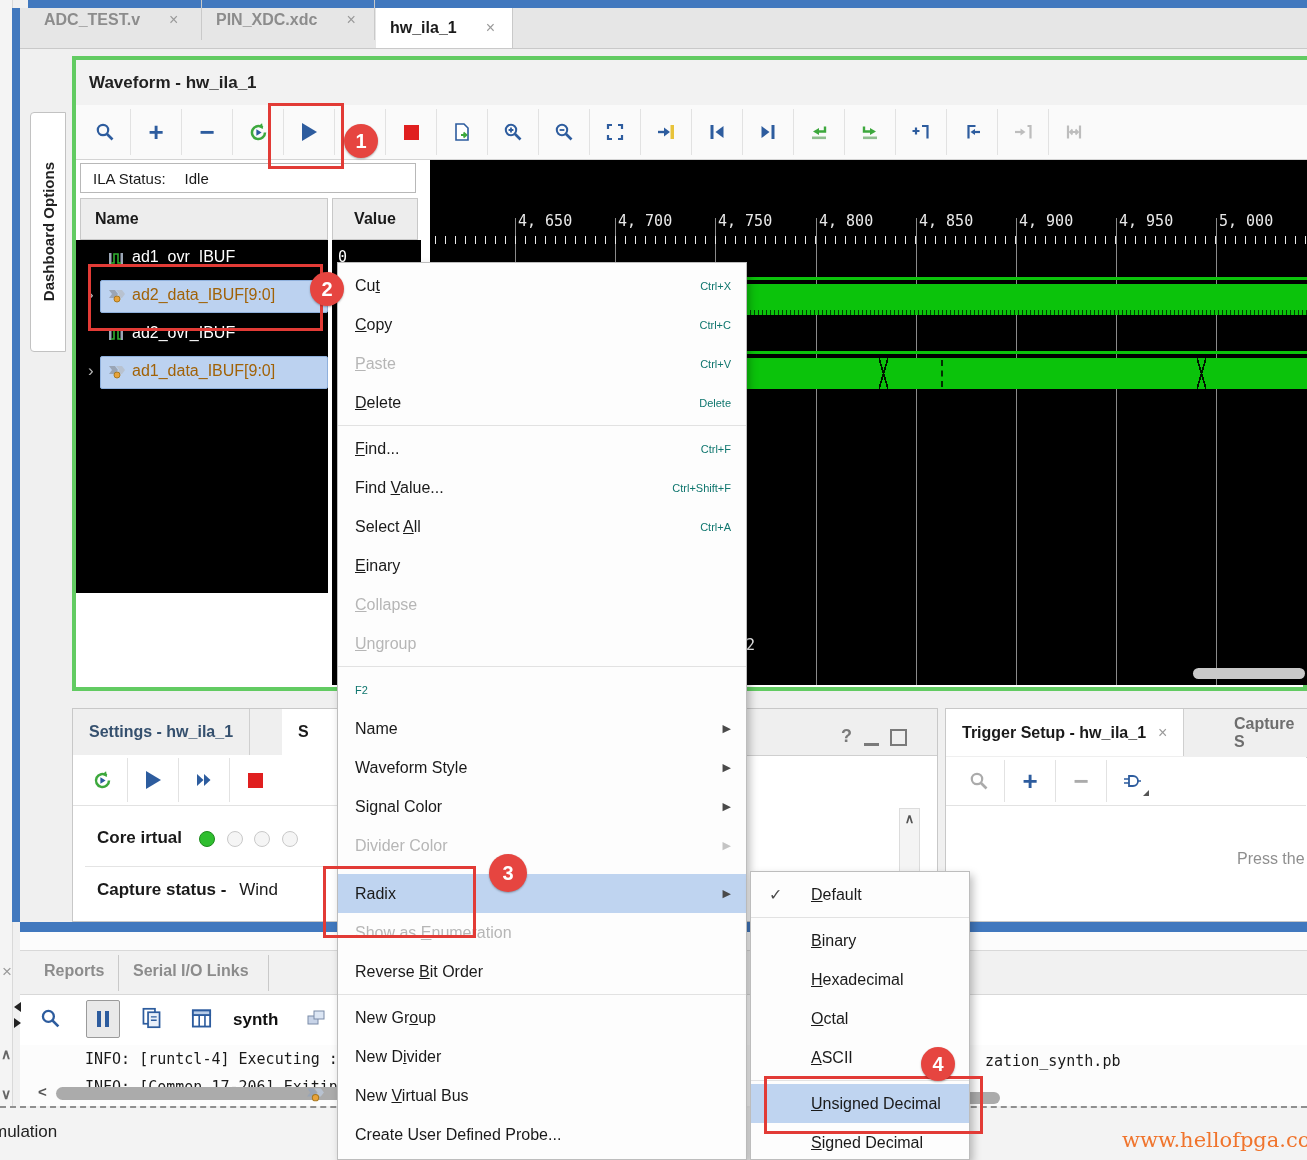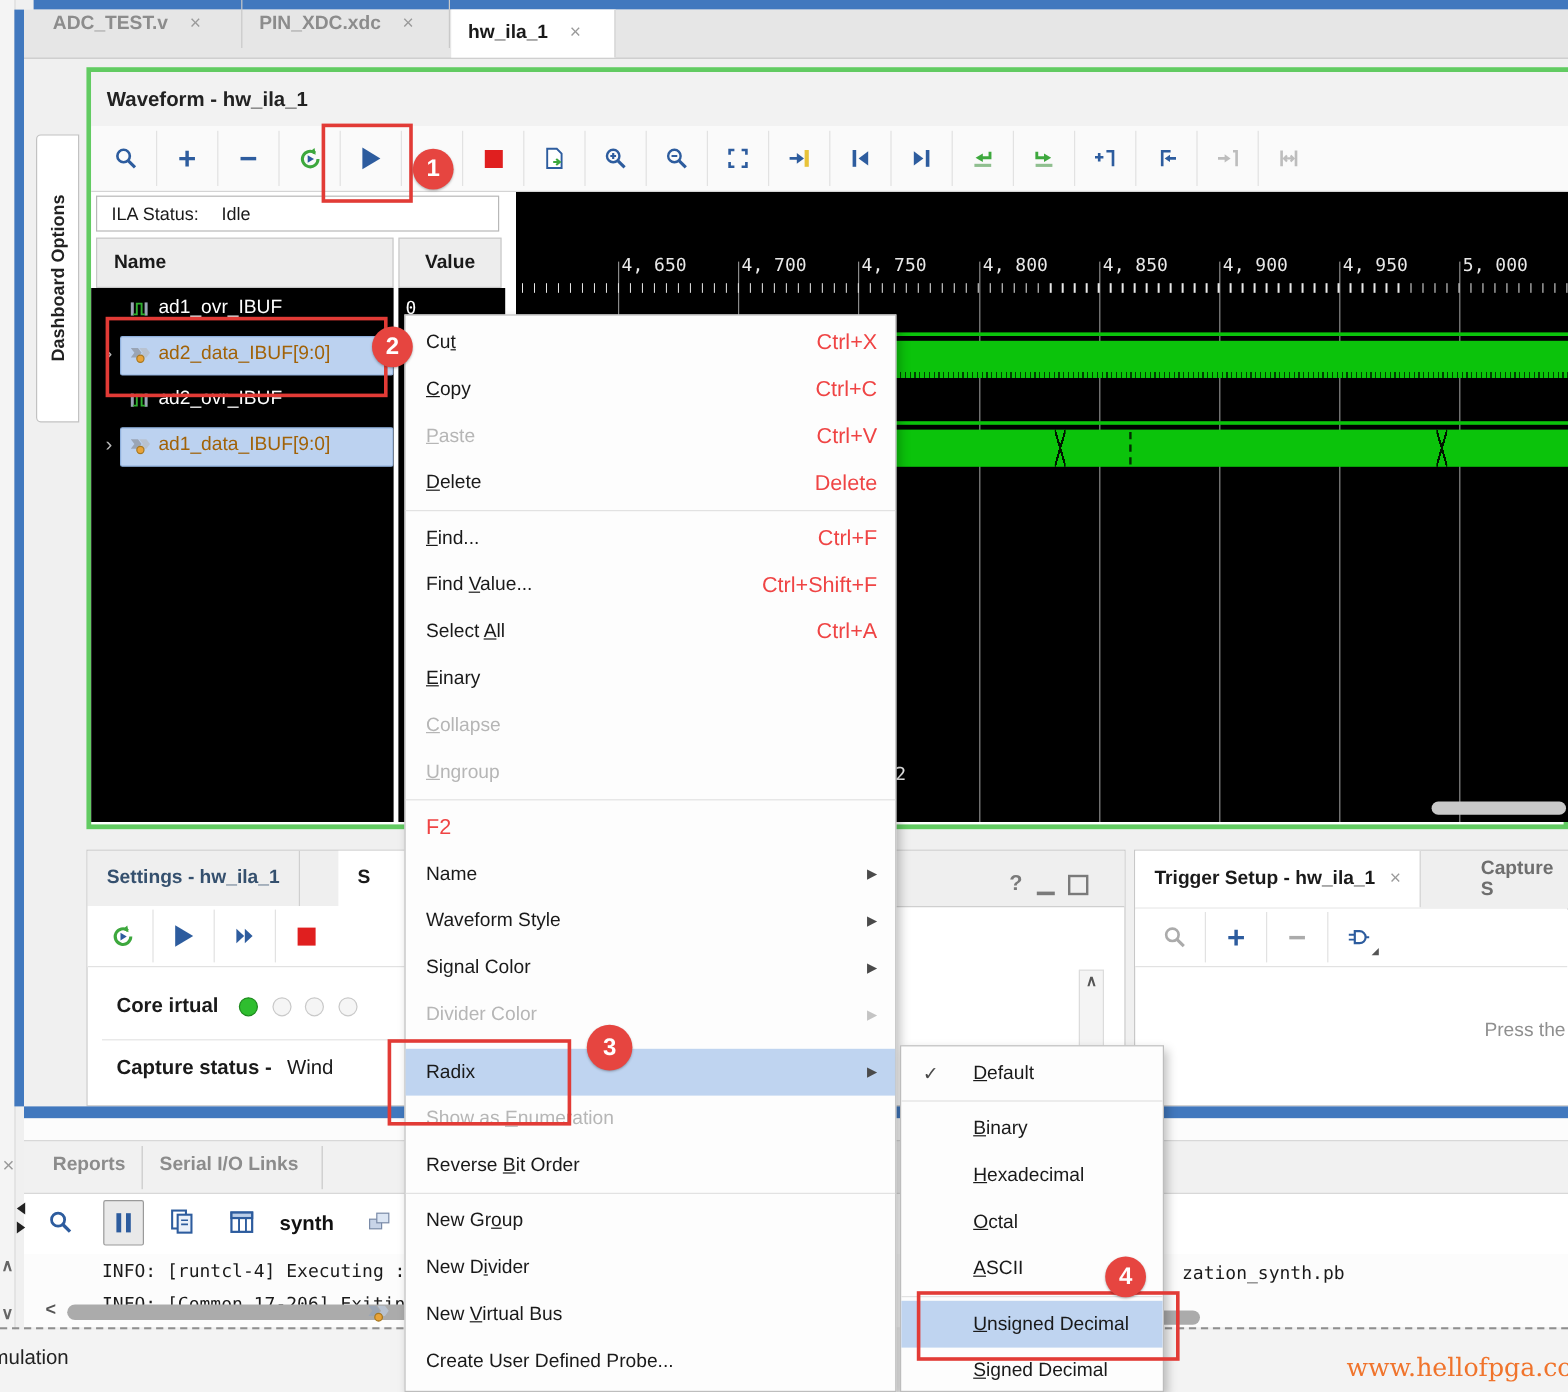--- a/index.html
+++ b/index.html
@@ -3,21 +3,21 @@
 <meta charset="utf-8">
 <style>
   html,body{margin:0;padding:0}
   body{width:1307px;height:1160px;position:relative;overflow:hidden;background:#F0F0F0;
        font-family:"Liberation Sans",sans-serif;color:#1A1A1A}
   .abs{position:absolute}
   .mono{font-family:"DejaVu Sans Mono",monospace}
   .bold{font-weight:bold}
 
   
-  .tab{position:absolute;top:0;height:40px;display:flex;align-items:center;gap:18px;
+  .tab{position:absolute;top:0;height:40px;display:flex;align-items:center;gap:29px;
        padding:0 14px;font-size:16px;font-weight:bold;color:#8C8C8C;border-right:1px solid #C9C9C9}
   .tab.active{background:#FFF;color:#1A1A1A}
   .closex{color:#9A9A9A;font-size:16px;font-weight:normal}
 
   
   #wf-panel{left:72px;top:56px;width:1235px;height:635px;border:4px solid #62CB62;background:#FFF;box-sizing:border-box}
   .tbtn{width:50px;height:46px;display:flex;align-items:center;justify-content:center;border-right:1px solid #E2E2E2}
   .glyph-blue{color:#2D5C9E;font-weight:bold}
   .play-tri{width:0;height:0;border-left:15px solid #2D5C9E;border-top:9px solid transparent;border-bottom:9px solid transparent}
 
@@ -41,21 +41,21 @@
   .sig-chev{position:absolute;left:12px;top:7px;color:#B9B9B9;font-size:17px}
   .sig-icon{position:absolute;left:32px;top:11px}
   .sig-name{position:absolute;left:56px;top:8px;white-space:nowrap}
   .sig-row.sel .sig-name{color:#a16207}
 
   
   #menu{left:337px;top:262px;width:410px;height:898px;background:#FDFDFD;border:1px solid #BDBDBD;
         box-shadow:3px 4px 8px rgba(0,0,0,.25);z-index:40;padding-top:3px;box-sizing:border-box}
   .mi{height:39px;display:flex;align-items:center;padding:0 15px 0 17px;font-size:16px}
   .mi .lbl{flex:1;white-space:nowrap}
-  .mi .sc{color:#ef4444;font-size:18px}
+  .mi .sc{color:#0f766e;font-size:11px}
   .mi.dis .lbl{color:#B6B6B6}
   .mi.hl{background:#BFD4F0}
   .ul{text-decoration:underline}
   .msep{height:1px;background:#E2E2E2;margin:3px 0}
   .spacer9{height:9px}
   .arr{color:#4A4A4A;font-size:11px;margin-left:8px}
   .mi.dis .arr{color:#C4C4C4}
 
   
   #submenu{left:750px;top:871px;width:220px;height:289px;background:#FDFDFD;border:1px solid #BDBDBD;
@@ -236,21 +236,21 @@
   <span style="margin-left:12px;font-size:15px">ILA Status:</span>
   <span style="margin-left:19px;font-size:15px">Idle</span>
 </div>
 <div class="abs" style="left:80px;top:198px;width:248px;height:42px;background:#EDEDED;border:1px solid #C8C8C8;display:flex;align-items:center;box-sizing:border-box">
   <span style="margin-left:14px;font-size:16px;font-weight:bold">Name</span>
 </div>
 <div class="abs" style="left:332px;top:198px;width:86px;height:42px;background:#EDEDED;border:1px solid #C8C8C8;display:flex;align-items:center;justify-content:center;box-sizing:border-box">
   <span style="font-size:16px;font-weight:bold">Value</span>
 </div>
 
-<div class="abs" style="left:76px;top:240px;width:252px;height:445px;background:#000;overflow:hidden">
+<div class="abs" style="left:76px;top:240px;width:252px;height:353px;background:#000;overflow:hidden">
   <div class="sig-row" style="top:0">
     <span class="sig-icon">
       <svg width="16" height="13" viewBox="0 0 16 13">
           <rect x="1" y="1" width="2.5" height="11" fill="#9AA5B5"></rect>
           <rect x="12.5" y="1" width="2.5" height="11" fill="#9AA5B5"></rect>
           <path d="M3 11 h3 v-9 h4 v9 h3" fill="none" stroke="#2FAE2F" stroke-width="1.6"></path>
         </svg>
     </span>
     <span class="sig-name">ad1_ovr_IBUF</span>
   </div>

